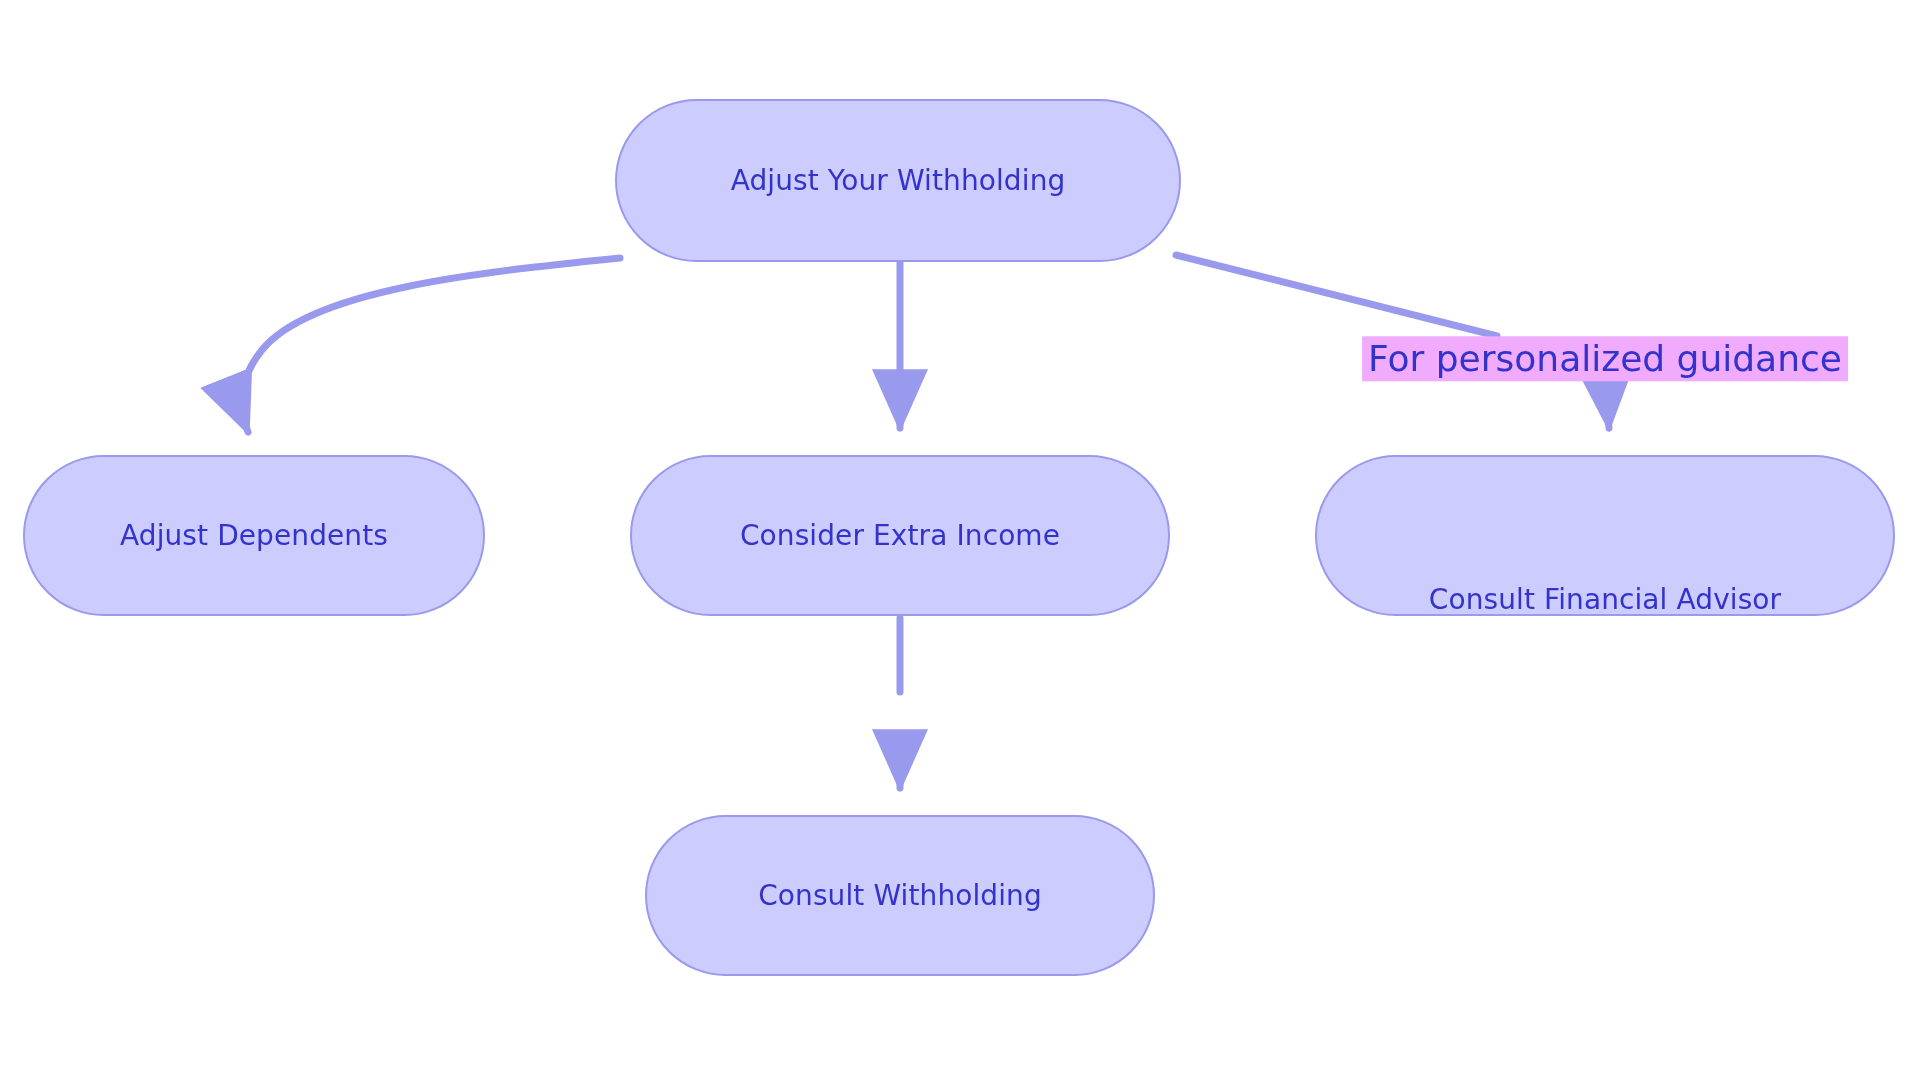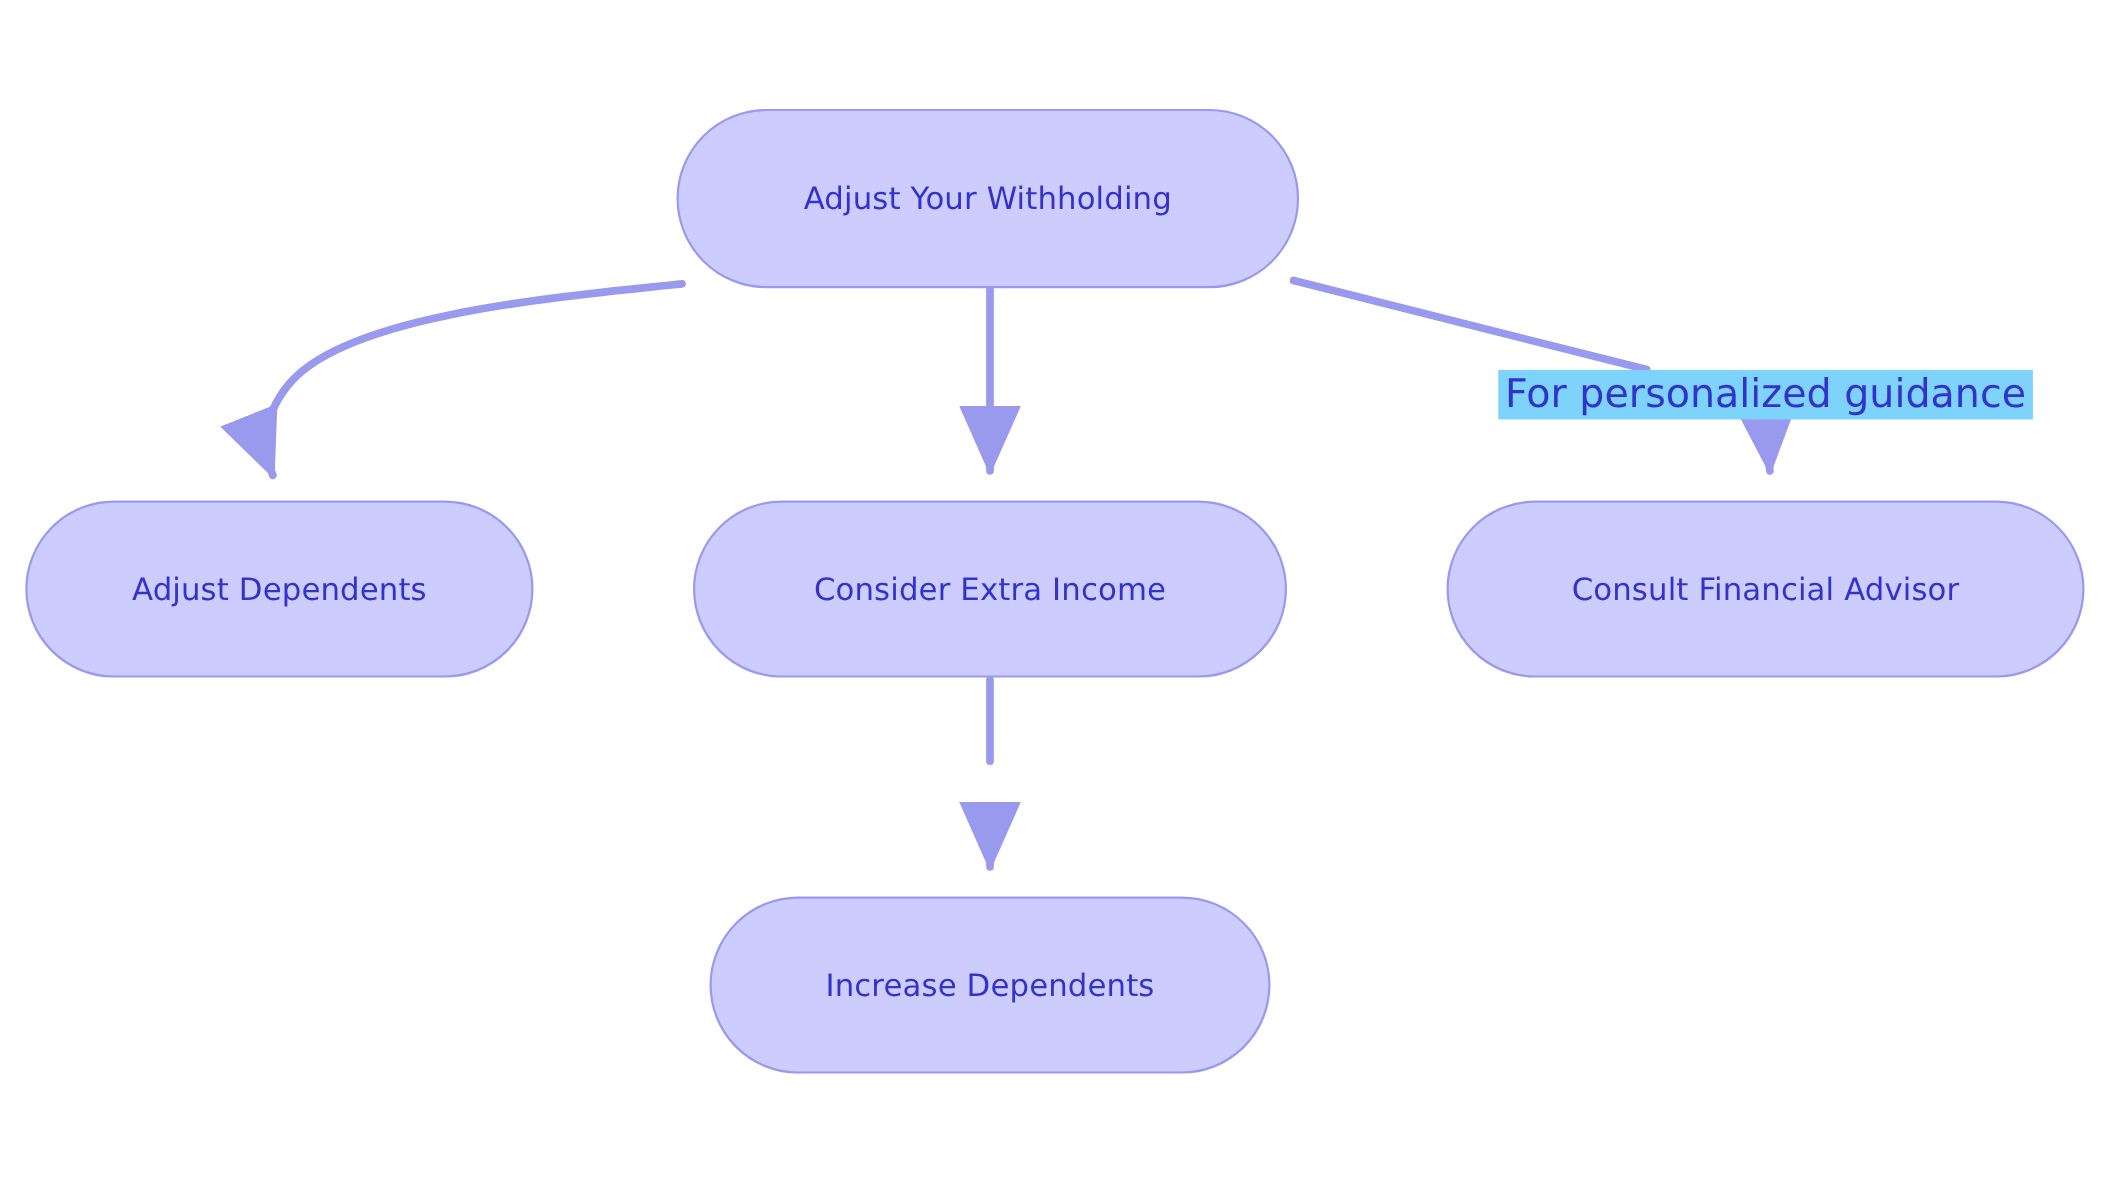--- a/index.html
+++ b/index.html
@@ -41,35 +41,35 @@
     font-size: 28px;
     font-weight: 400;
     letter-spacing: 0.1px;
     white-space: nowrap;
     line-height: 1;
   }
   .edge-label {
     position: absolute;
     z-index: 4;
     color: #3333cc;
-    background: #7dd3fc;
+    background: #f0abfc;
     font-family: "DejaVu Sans", sans-serif;
     font-size: 36px;
     font-weight: 400;
     white-space: nowrap;
     line-height: 1.15;
     padding: 2px 6px;
     transform: translate(-50%, -50%);
   }
 
   
   #node-root        { left: 615px;  top: 99px;  width: 566px; height: 163px; }
   #node-dependents  { left: 23px;   top: 455px; width: 462px; height: 161px; }
   #node-extraincome { left: 630px;  top: 455px; width: 540px; height: 161px; }
-  #node-advisor     { left: 1315px; top: 455px; width: 580px; height: 161px; }
+  #node-advisor     { left: 1315px; top: 455px; width: 580px; height: 161px; align-items: flex-end; }
   #node-increase    { left: 645px;  top: 815px; width: 510px; height: 161px; }
 
   
   #label-extra-income { left: 898px;  top: 716px; }
   #label-guidance     { left: 1605px; top: 359px; }
 </style>
 </head>
 <body>
 
 <div id="canvas">
@@ -102,19 +102,19 @@
 
   <div class="node" id="node-extraincome">
     <span class="node-label">Consider Extra Income</span>
   </div>
 
   <div class="node" id="node-advisor">
     <span class="node-label">Consult Financial Advisor</span>
   </div>
 
   <div class="node" id="node-increase">
-    <span class="node-label">Increase Dependents</span>
+    <span class="node-label">Consult Withholding</span>
   </div>
 
 
   <div class="edge-label" id="label-guidance">For personalized guidance</div>
 
 </div>
 
 </body></html>

